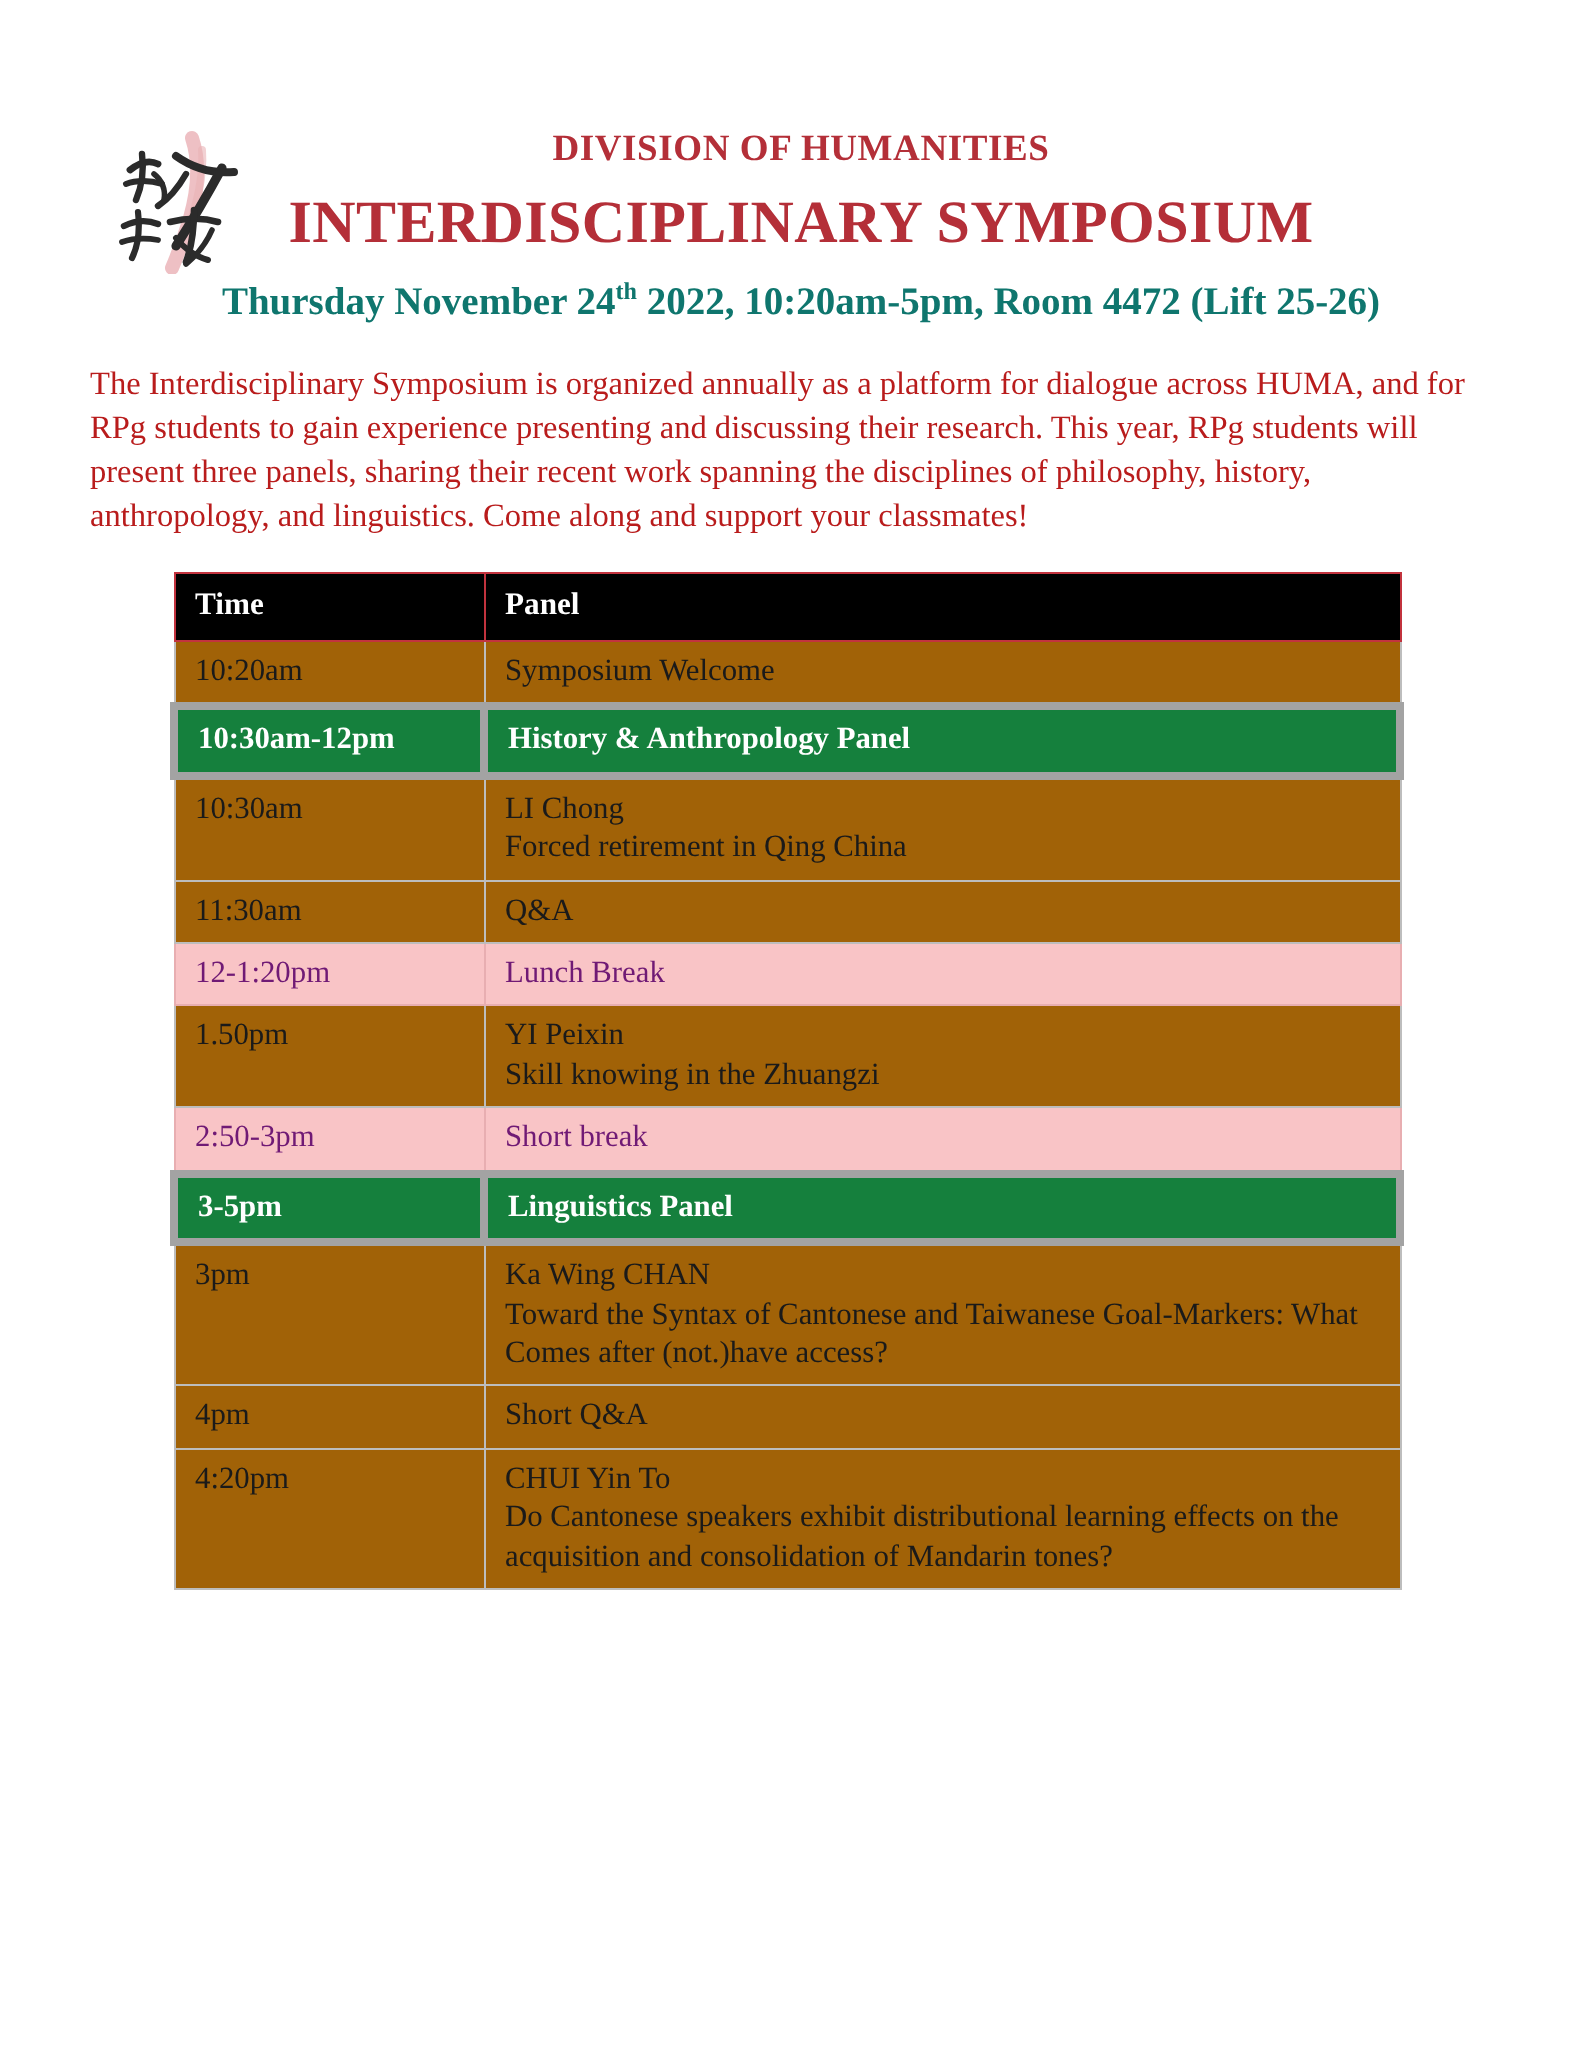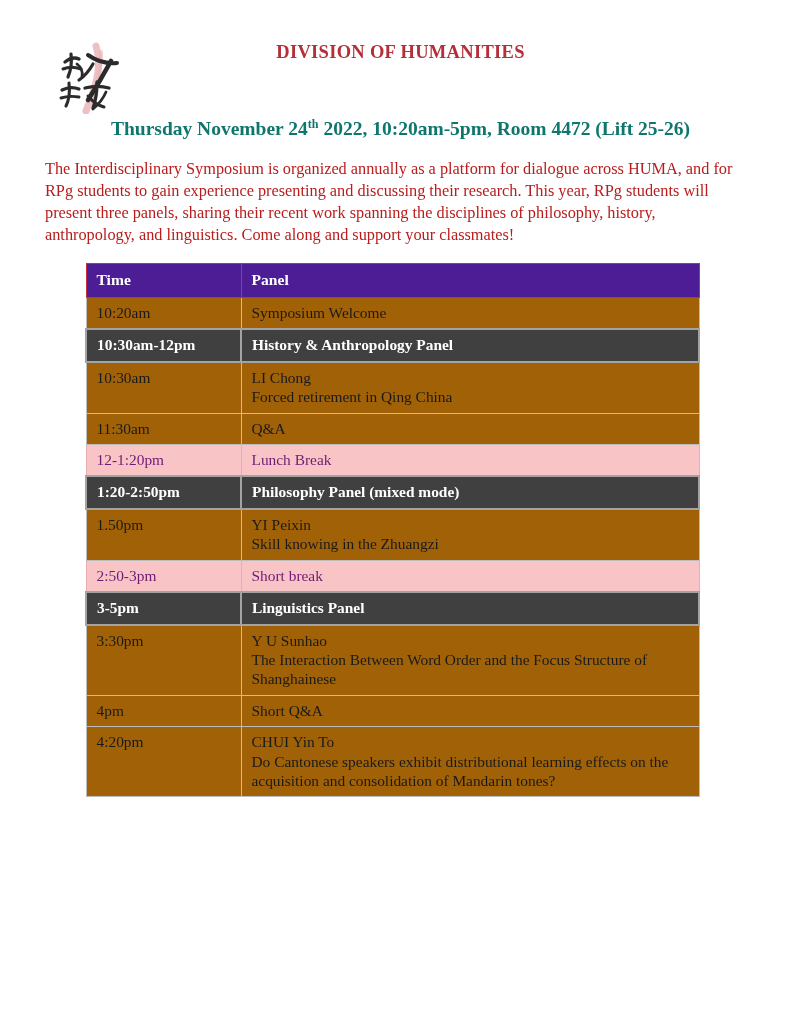--- a/index.html
+++ b/index.html
@@ -14,20 +14,21 @@
     color: #1a1a1a;
     overflow: hidden;
     position: relative;
   }
 
   .page {
     position: relative;
     width: 791px;
     height: 743px;
     box-sizing: border-box;
+    margin-top: 23px;
   }
 
   
   .header-block {
     position: relative;
     padding-top: 42px;
     height: 108px;
     box-sizing: border-box;
   }
 
@@ -103,34 +104,34 @@
   table.schedule td, table.schedule th {
     border: 1px solid #bdbdbd;
     padding: 5px 9px 6px 10px;
     vertical-align: top;
     font-size: 15.4px;
     line-height: 1.26;
     text-align: left;
   }
 
   tr.head-row th {
-    background: #4c1d95;
+    background: #000000;
     color: #ffffff;
     font-weight: bold;
     border: 1px solid #c2333e;
     padding-top: 6px;
     padding-bottom: 7px;
     font-size: 15.6px;
   }
 
   tr.panel-row td {
-    background: #404040;
+    background: #15803d;
     color: #ffffff;
     font-weight: bold;
-    border: 2px solid #a3a3a3;
+    border: 4px solid #a3a3a3;
     padding-top: 5px;
     padding-bottom: 6px;
   }
 
   tr.break-row td {
     background: #f9c4c6;
     color: #701a75;
     border-color: #e8aeb1;
   }
 
@@ -174,20 +175,21 @@
 
         <path d="M30 46 C38 44 47 44 54 46" stroke="#2b2b2b" stroke-width="3.3" fill="none" stroke-linecap="round"></path>
         <path d="M42 40 C42 50 41 58 38 66" stroke="#2b2b2b" stroke-width="3.3" fill="none" stroke-linecap="round"></path>
         <path d="M33 54 C37 59 42 63 49 65" stroke="#2b2b2b" stroke-width="3" fill="none" stroke-linecap="round"></path>
         <path d="M51 50 C48 57 44 62 38 67" stroke="#2b2b2b" stroke-width="2.8" fill="none" stroke-linecap="round"></path>
       </svg>
     </div>
 
     <div class="head-lines">
       <div class="division-line">DIVISION OF HUMANITIES</div>
+      <div class="symposium-line">INTERDISCIPLINARY SYMPOSIUM</div>
     </div>
   </div>
 
   <div class="datetime-line"><span>Thursday November 24</span><sup>th</sup><span> 2022, 10:20am-5pm, Room 4472 (Lift 25-26)</span></div>
 
   <p class="intro">The Interdisciplinary Symposium is organized annually as a platform for dialogue across HUMA, and for RPg students to gain experience presenting and discussing their research. This year, RPg students will present three panels, sharing their recent work spanning the disciplines of philosophy, history, anthropology, and linguistics. Come along and support your classmates!</p>
 
   <div class="table-wrap">
     <table class="schedule">
       <colgroup>
@@ -225,50 +227,44 @@
             <td>
               <span class="speaker">Q&amp;A</span>
             </td>
           </tr>
           <tr class="break-row">
             <td>12-1:20pm</td>
             <td>
               <span class="speaker">Lunch Break</span>
             </td>
           </tr>
-          <tr class="panel-row">
-            <td>1:20-2:50pm</td>
-            <td>
-              <span class="speaker">Philosophy Panel (mixed mode)</span>
-            </td>
-          </tr>
           <tr class="item-row">
             <td>1.50pm</td>
             <td>
               <span class="speaker">YI Peixin</span>
               <span class="talk-title">Skill knowing in the Zhuangzi</span>
             </td>
           </tr>
           <tr class="break-row">
             <td>2:50-3pm</td>
             <td>
               <span class="speaker">Short break</span>
             </td>
           </tr>
           <tr class="panel-row">
             <td>3-5pm</td>
             <td>
               <span class="speaker">Linguistics Panel</span>
             </td>
           </tr>
           <tr class="item-row">
-            <td>3:30pm</td>
-            <td>
-              <span class="speaker">Y U Sunhao</span>
-              <span class="talk-title">The Interaction Between Word Order and the Focus Structure of Shanghainese</span>
+            <td>3pm</td>
+            <td>
+              <span class="speaker">Ka Wing CHAN</span>
+              <span class="talk-title">Toward the Syntax of Cantonese and Taiwanese Goal-Markers: What Comes after (not.)have access?</span>
             </td>
           </tr>
           <tr class="item-row">
             <td>4pm</td>
             <td>
               <span class="speaker">Short Q&amp;A</span>
             </td>
           </tr>
           <tr class="item-row">
             <td>4:20pm</td>

